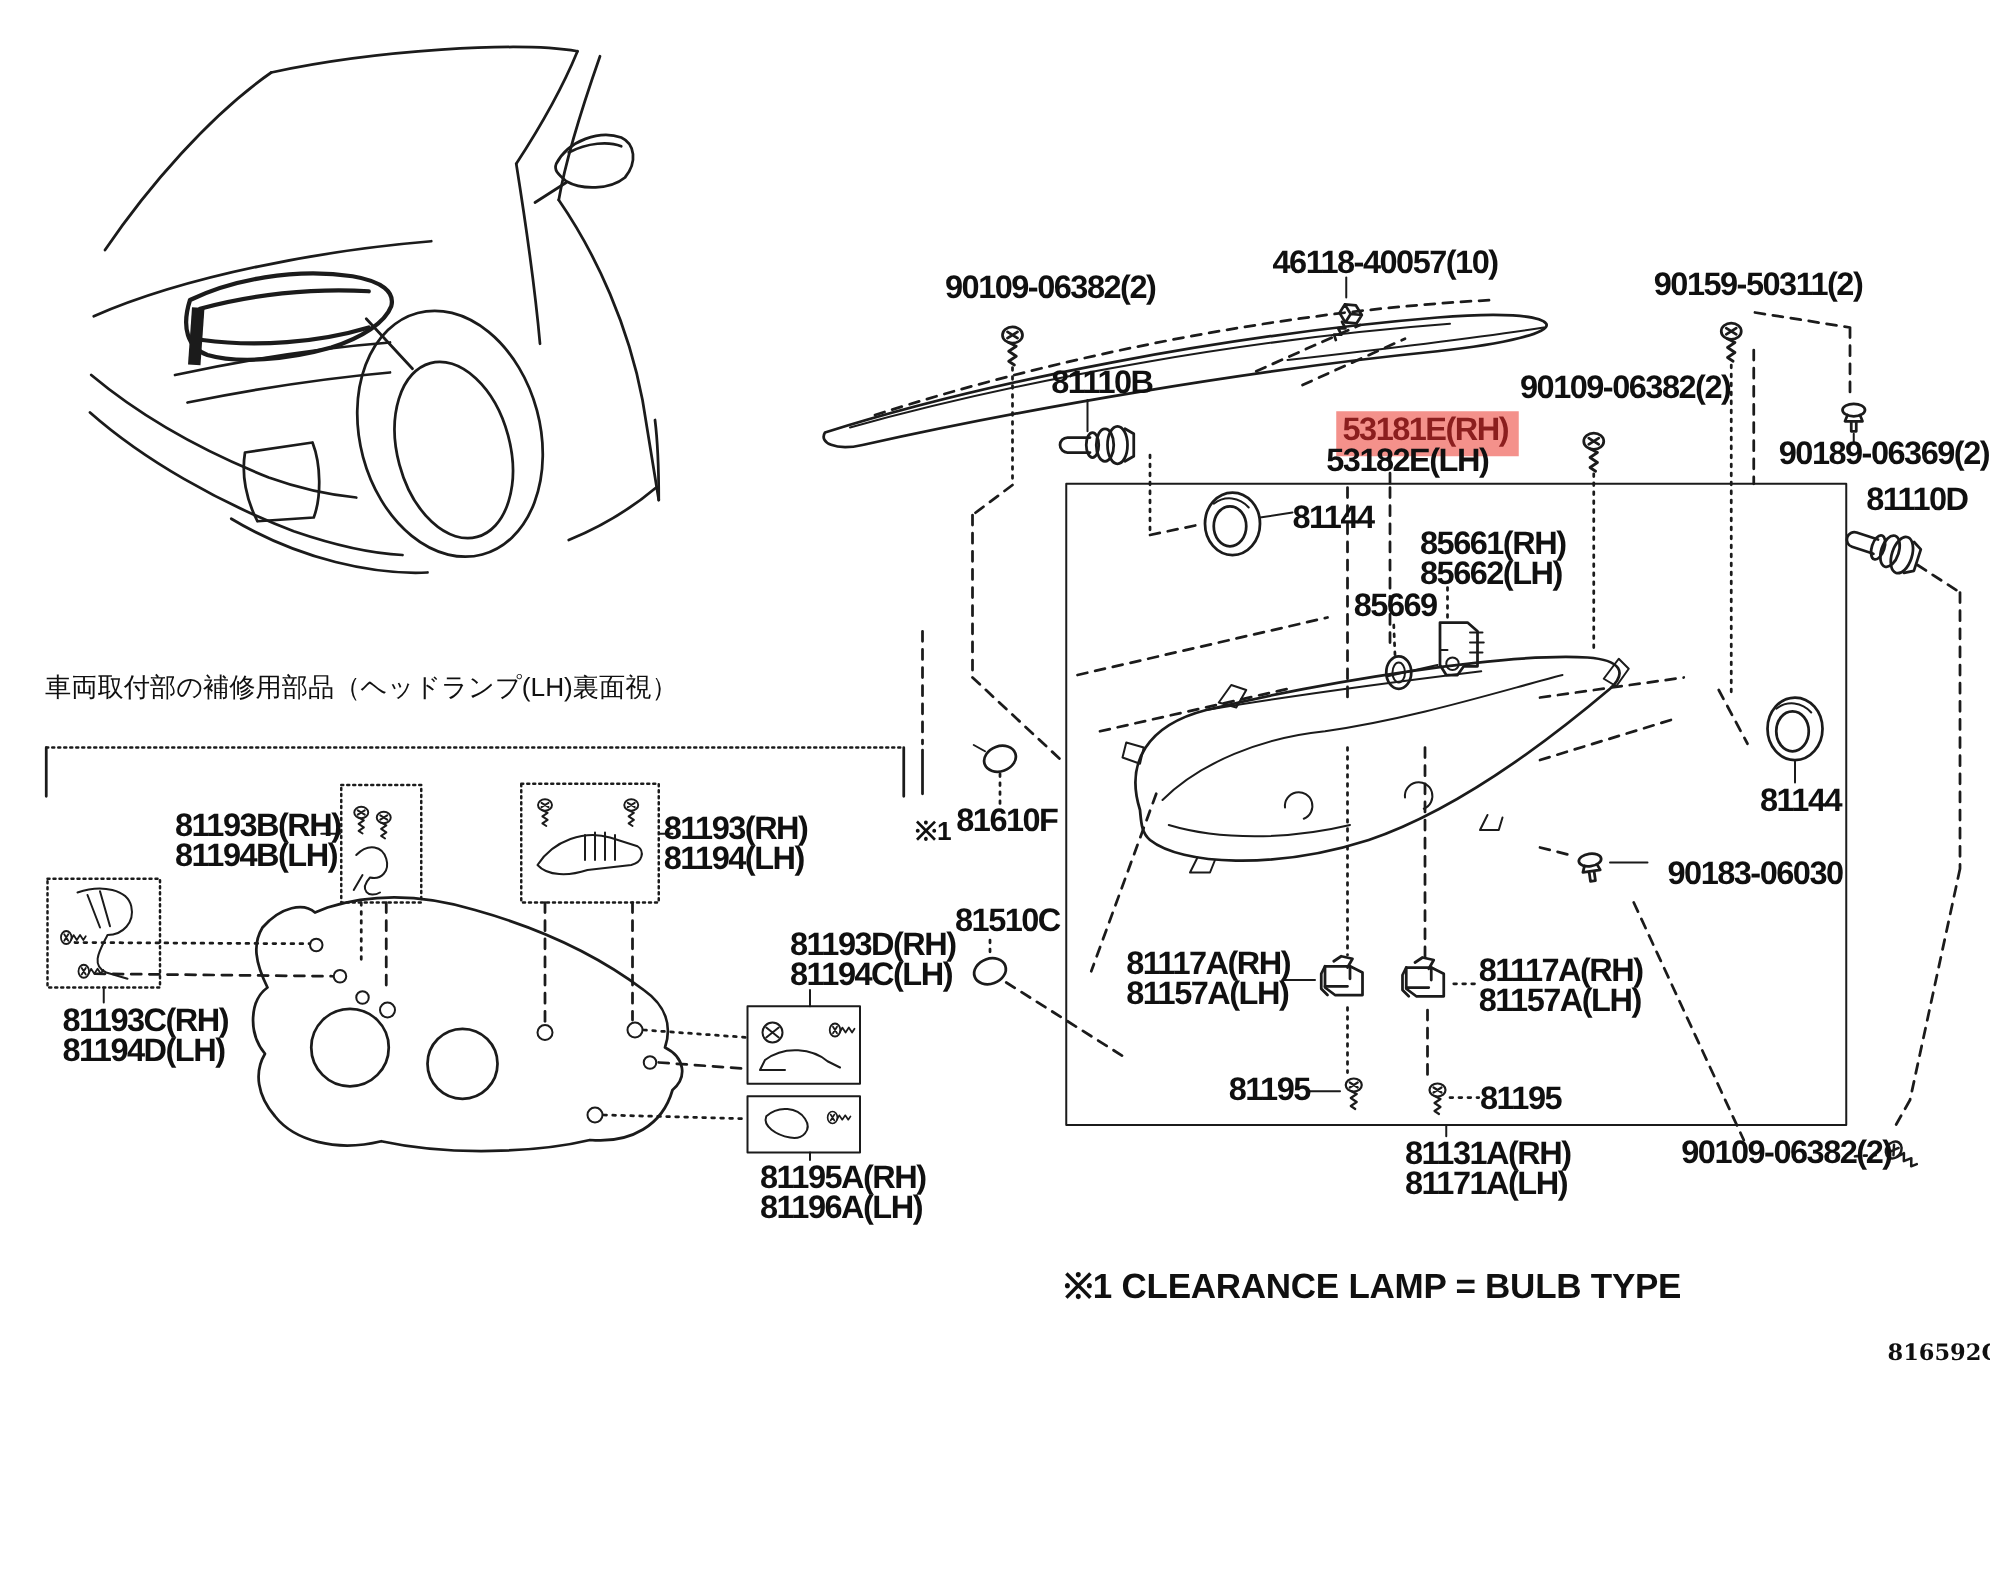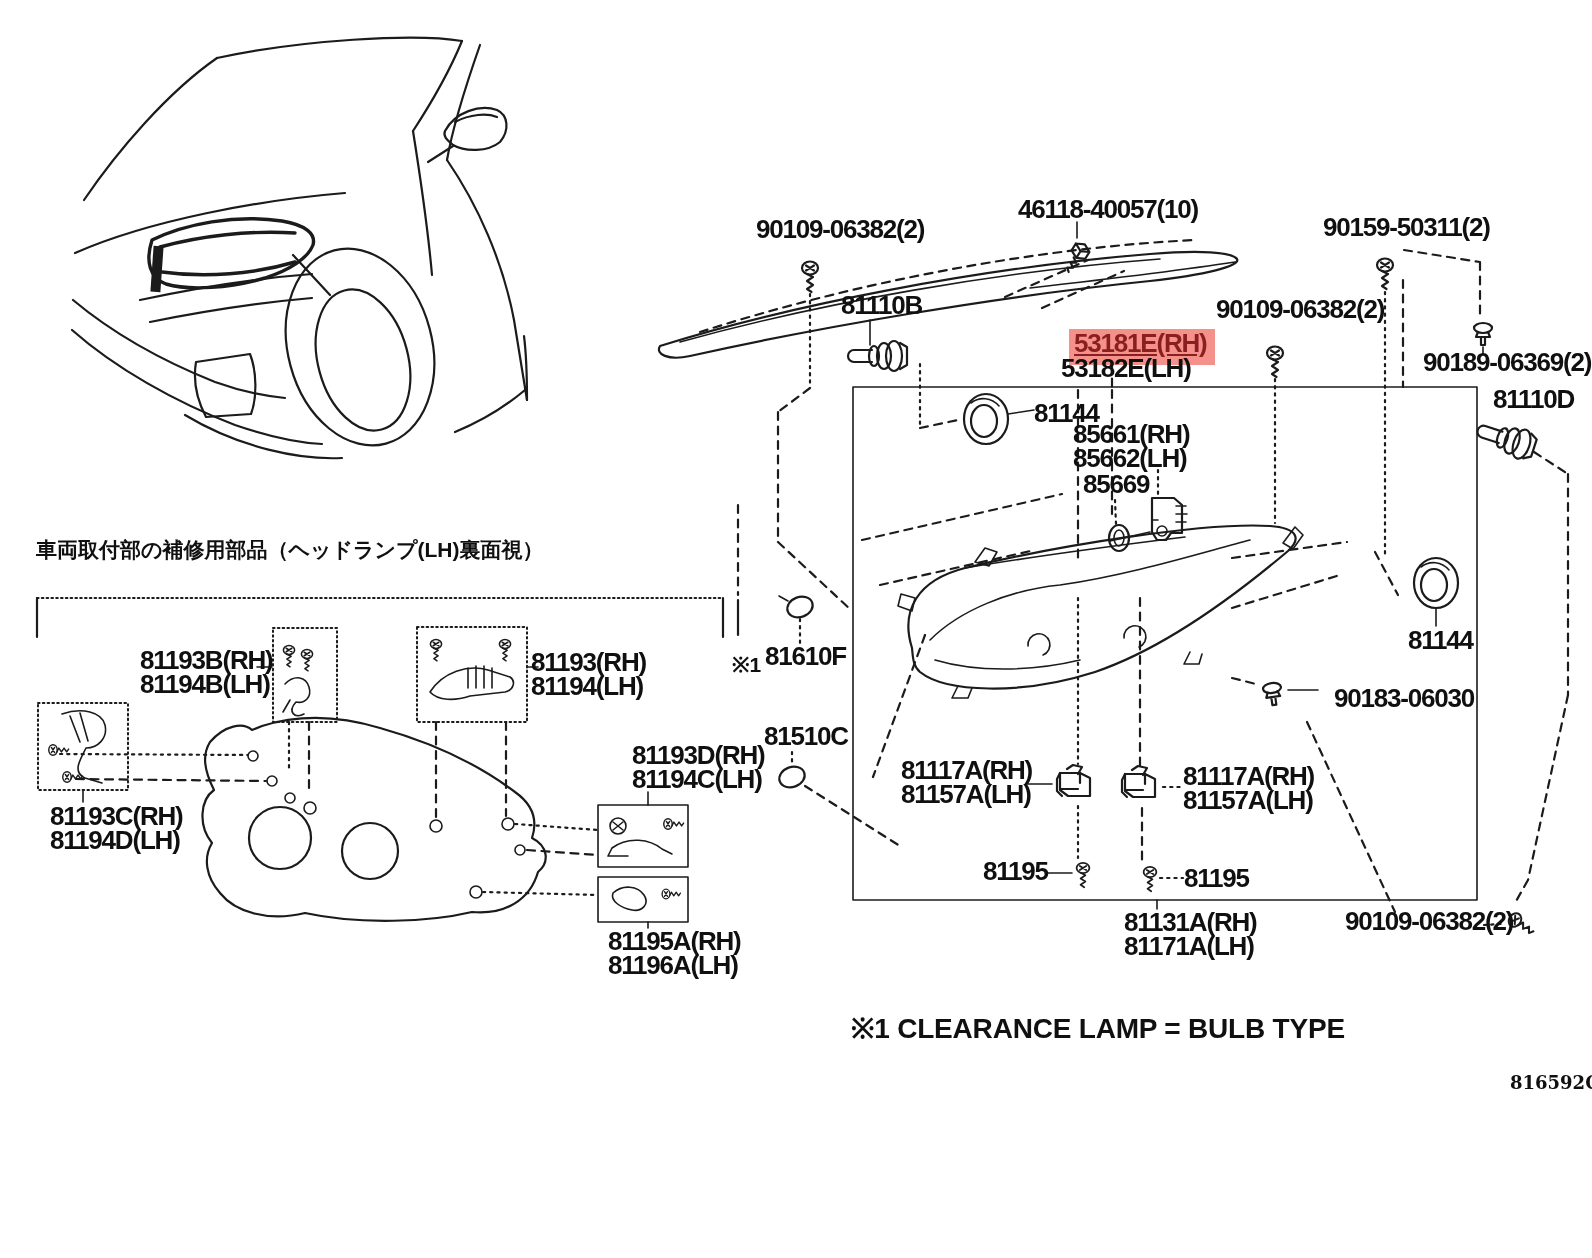--- a/index.html
+++ b/index.html
@@ -9,24 +9,24 @@
     fill:none;stroke:#1b1b1b;stroke-width:2.2;stroke-linecap:round;stroke-linejoin:round;}
   .art .w3{stroke-width:3.4;}
   .art .w1{stroke-width:1.6;}
   .art .dsh{stroke-dasharray:8 6.5;}
   .art .dt{stroke-dasharray:2.2 5;}
   .art .dt2{stroke-dasharray:1.6 3.2;stroke-width:2;}
   .art .fillb{fill:#1b1b1b;stroke:none;}
   .lbl{position:absolute;font-weight:bold;font-size:26px;letter-spacing:-1.2px;
        line-height:0.94;color:#101010;white-space:pre-line;}
   .lbl.hl{background:var(--hl-bg,#F4918B);color:var(--hl-fg,#8B1E1E);
-          padding:2px 8px 10px 5px;margin:-2px 0 0 -5px;text-decoration:underline;}
+          padding:2px 8px 10px 5px;margin:-2px 0 0 -5px;}
   .lbl.overhl{z-index:3;}
   .note{position:absolute;font-weight:bold;font-size:21px;color:#101010;}
-  .hdr-jp{position:absolute;font-weight:bold;font-size:21px;letter-spacing:0;color:#101010;}
+  .hdr-jp{position:absolute;font-weight:normal;font-size:21px;letter-spacing:0;color:#101010;}
   .hdr-en{position:absolute;font-weight:bold;font-size:19px;letter-spacing:-0.3px;color:#101010;}
   .footnote{position:absolute;font-weight:bold;font-size:28px;letter-spacing:-0.2px;color:#101010;}
   .doccode{position:absolute;font-family:"DejaVu Serif",serif;font-weight:bold;font-size:18px;color:#101010;}
   .footer{position:absolute;left:0;top:1098px;width:1592px;height:160px;background:var(--ft-bg,#696969);}
   .footer span{position:absolute;color:#ffffff;font-size:64px;letter-spacing:-1px;line-height:1;
                transform:scaleX(0.97);transform-origin:left top;white-space:pre;}
 </style>
 </head>
 <body>
 
@@ -289,21 +289,21 @@
   <div class="lbl" style="left:756px;top:217px">90109-06382(2)</div>
   <div class="lbl" style="left:1018px;top:197px">46118-40057(10)</div>
   <div class="lbl" style="left:1323px;top:215px">90159-50311(2)</div>
   <div class="lbl" style="left:841px;top:293px">81110B</div>
   <div class="lbl hl" style="left:1074px;top:331px">53181E(RH)</div>
   <div class="lbl overhl" style="left:1061px;top:356px">53182E(LH)</div>
   <div class="lbl" style="left:1216px;top:297px">90109-06382(2)</div>
   <div class="lbl" style="left:1423px;top:350px">90189-06369(2)</div>
   <div class="lbl" style="left:1493px;top:387px">81110D</div>
   <div class="lbl" style="left:1034px;top:401px">81144</div>
-  <div class="lbl" style="left:1073px;top:422px">85661(RH)
+  <div class="lbl" style="left:1136px;top:422px">85661(RH)
 85662(LH)</div>
   <div class="lbl" style="left:1083px;top:472px">85669</div>
   <span class="note" style="left:732px;top:650px;position:absolute">※1</span>
   <div class="lbl" style="left:765px;top:644px">81610F</div>
   <div class="lbl" style="left:764px;top:724px">81510C</div>
   <div class="lbl" style="left:901px;top:758px">81117A(RH)
 81157A(LH)</div>
   <div class="lbl" style="left:1183px;top:764px">81117A(RH)
 81157A(LH)</div>
   <div class="lbl" style="left:983px;top:859px">81195</div>

